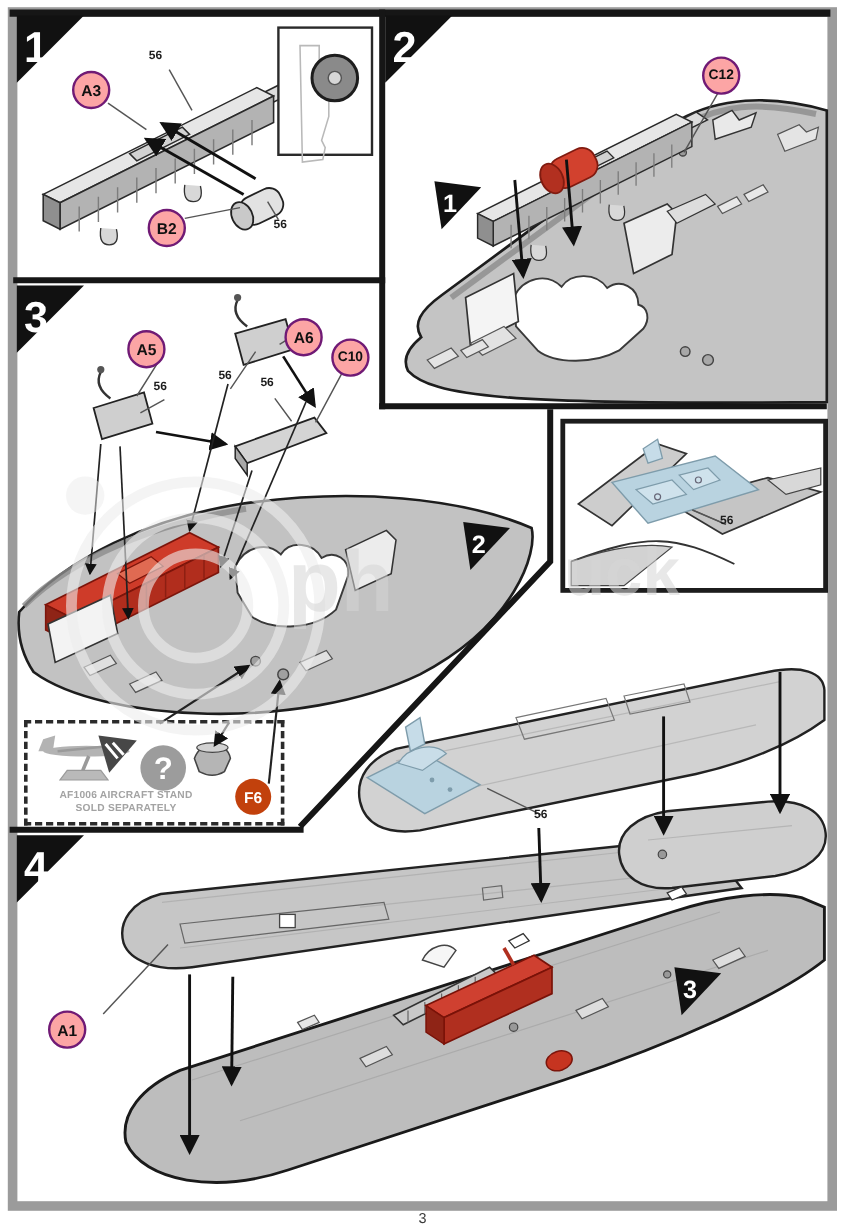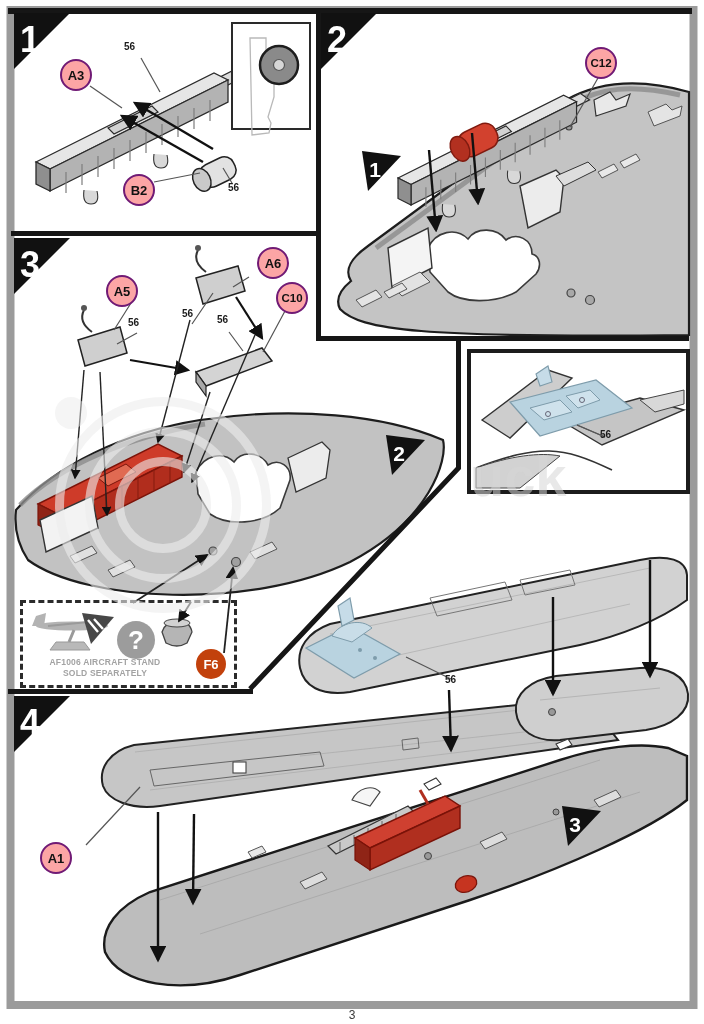--- a/index.html
+++ b/index.html
@@ -282,21 +282,21 @@
     <text x="575" y="832" font-size="21" font-weight="bold" fill="#fff" text-anchor="middle">3</text>
   </g>
 </svg>
 
 <div class="lyr">
 
   <div class="plabel" style="left:60px;top:59px;">A3</div>
   <div class="plabel" style="left:123px;top:174px;">B2</div>
   <div class="plabel wide" style="left:585px;top:47px;">C12</div>
   <div class="plabel" style="left:106px;top:275px;">A5</div>
-  <div class="plabel" style="left:237px;top:247px;margin-left:20px;">A6</div>
+  <div class="plabel" style="left:237px;top:265px;">A6</div>
   <div class="plabel wide" style="left:276px;top:282px;">C10</div>
   <div class="plabel" style="left:40px;top:842px;">A1</div>
 
   <div class="p56" style="left:124px;top:41px;">56</div>
   <div class="p56" style="left:228px;top:182px;">56</div>
   <div class="p56" style="left:128px;top:317px;">56</div>
   <div class="p56" style="left:182px;top:308px;">56</div>
   <div class="p56" style="left:217px;top:314px;">56</div>
   <div class="p56" style="left:600px;top:429px;">56</div>
   <div class="p56" style="left:445px;top:674px;">56</div>
@@ -312,15 +312,16 @@
 
   <div class="pagenum">3</div>
 </div>
 
 <div class="wm wm-rings">
   <div class="ring r1"></div>
       <div class="ring r2"></div>
       <div class="ring r3"></div>
       <div class="r4"></div>
 </div>
+<div class="wm wm-ph">ph</div>
 <div class="wm wm-uck">uck</div>
 
 </div>
 
 </body></html>

